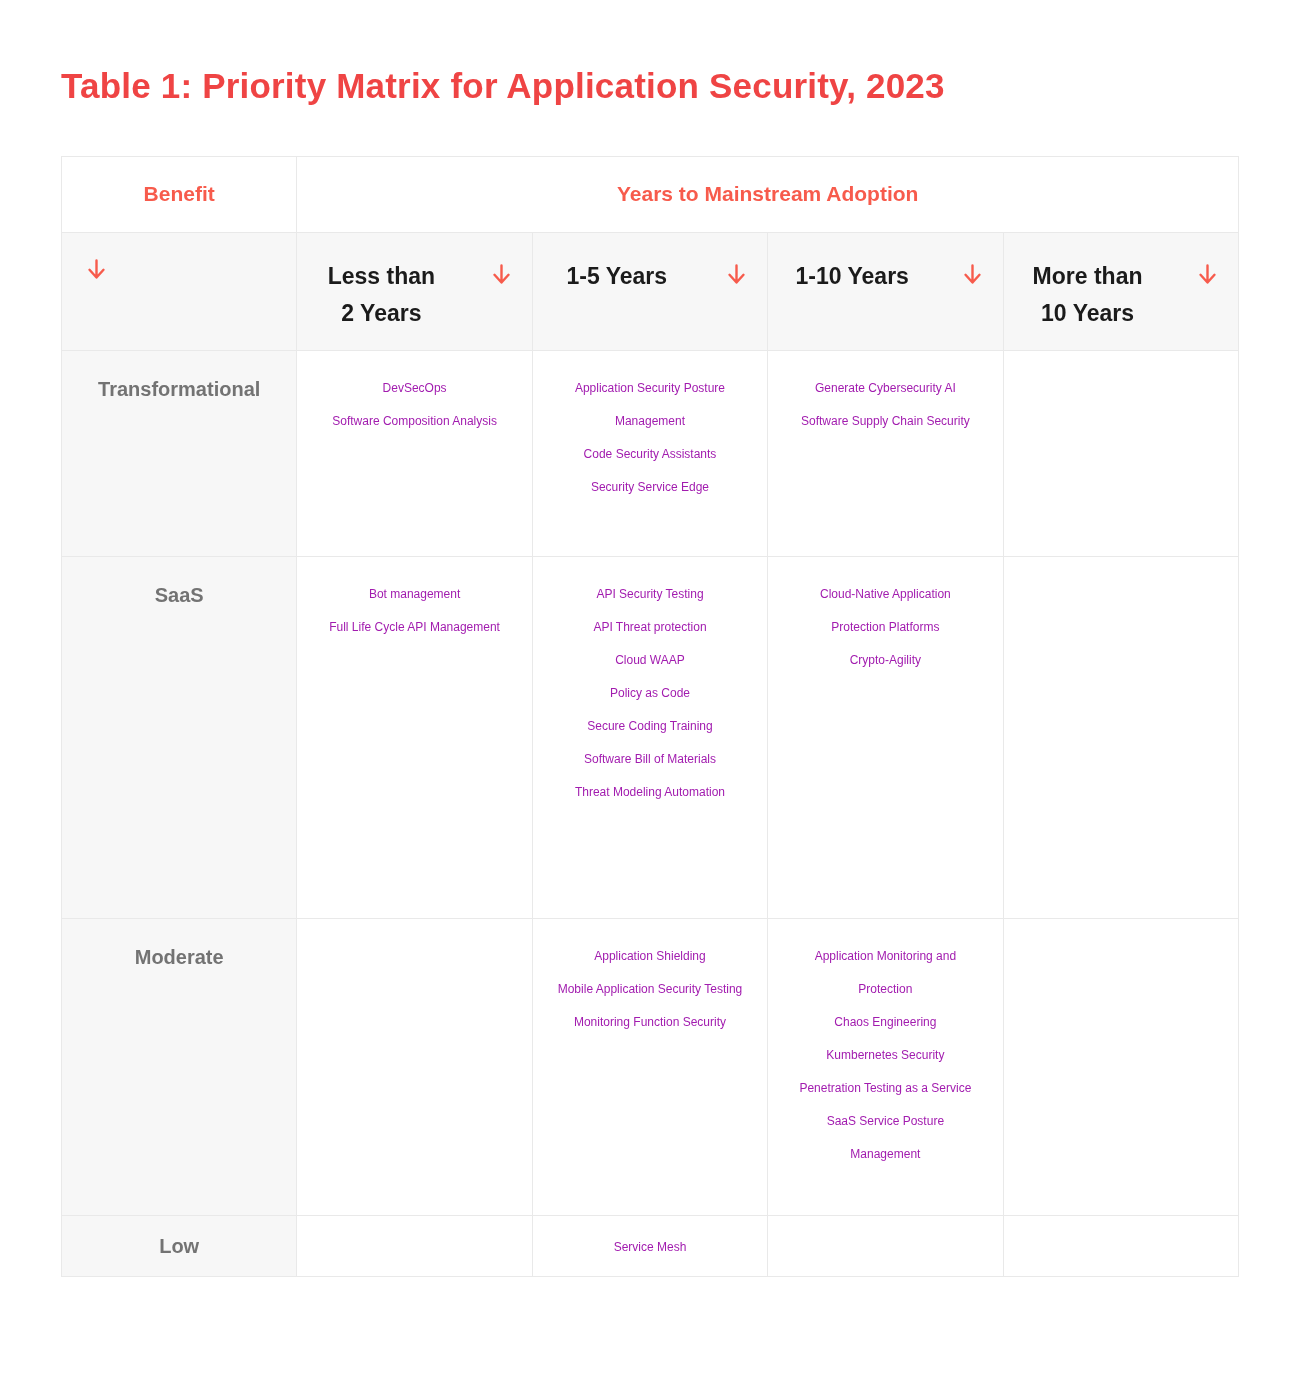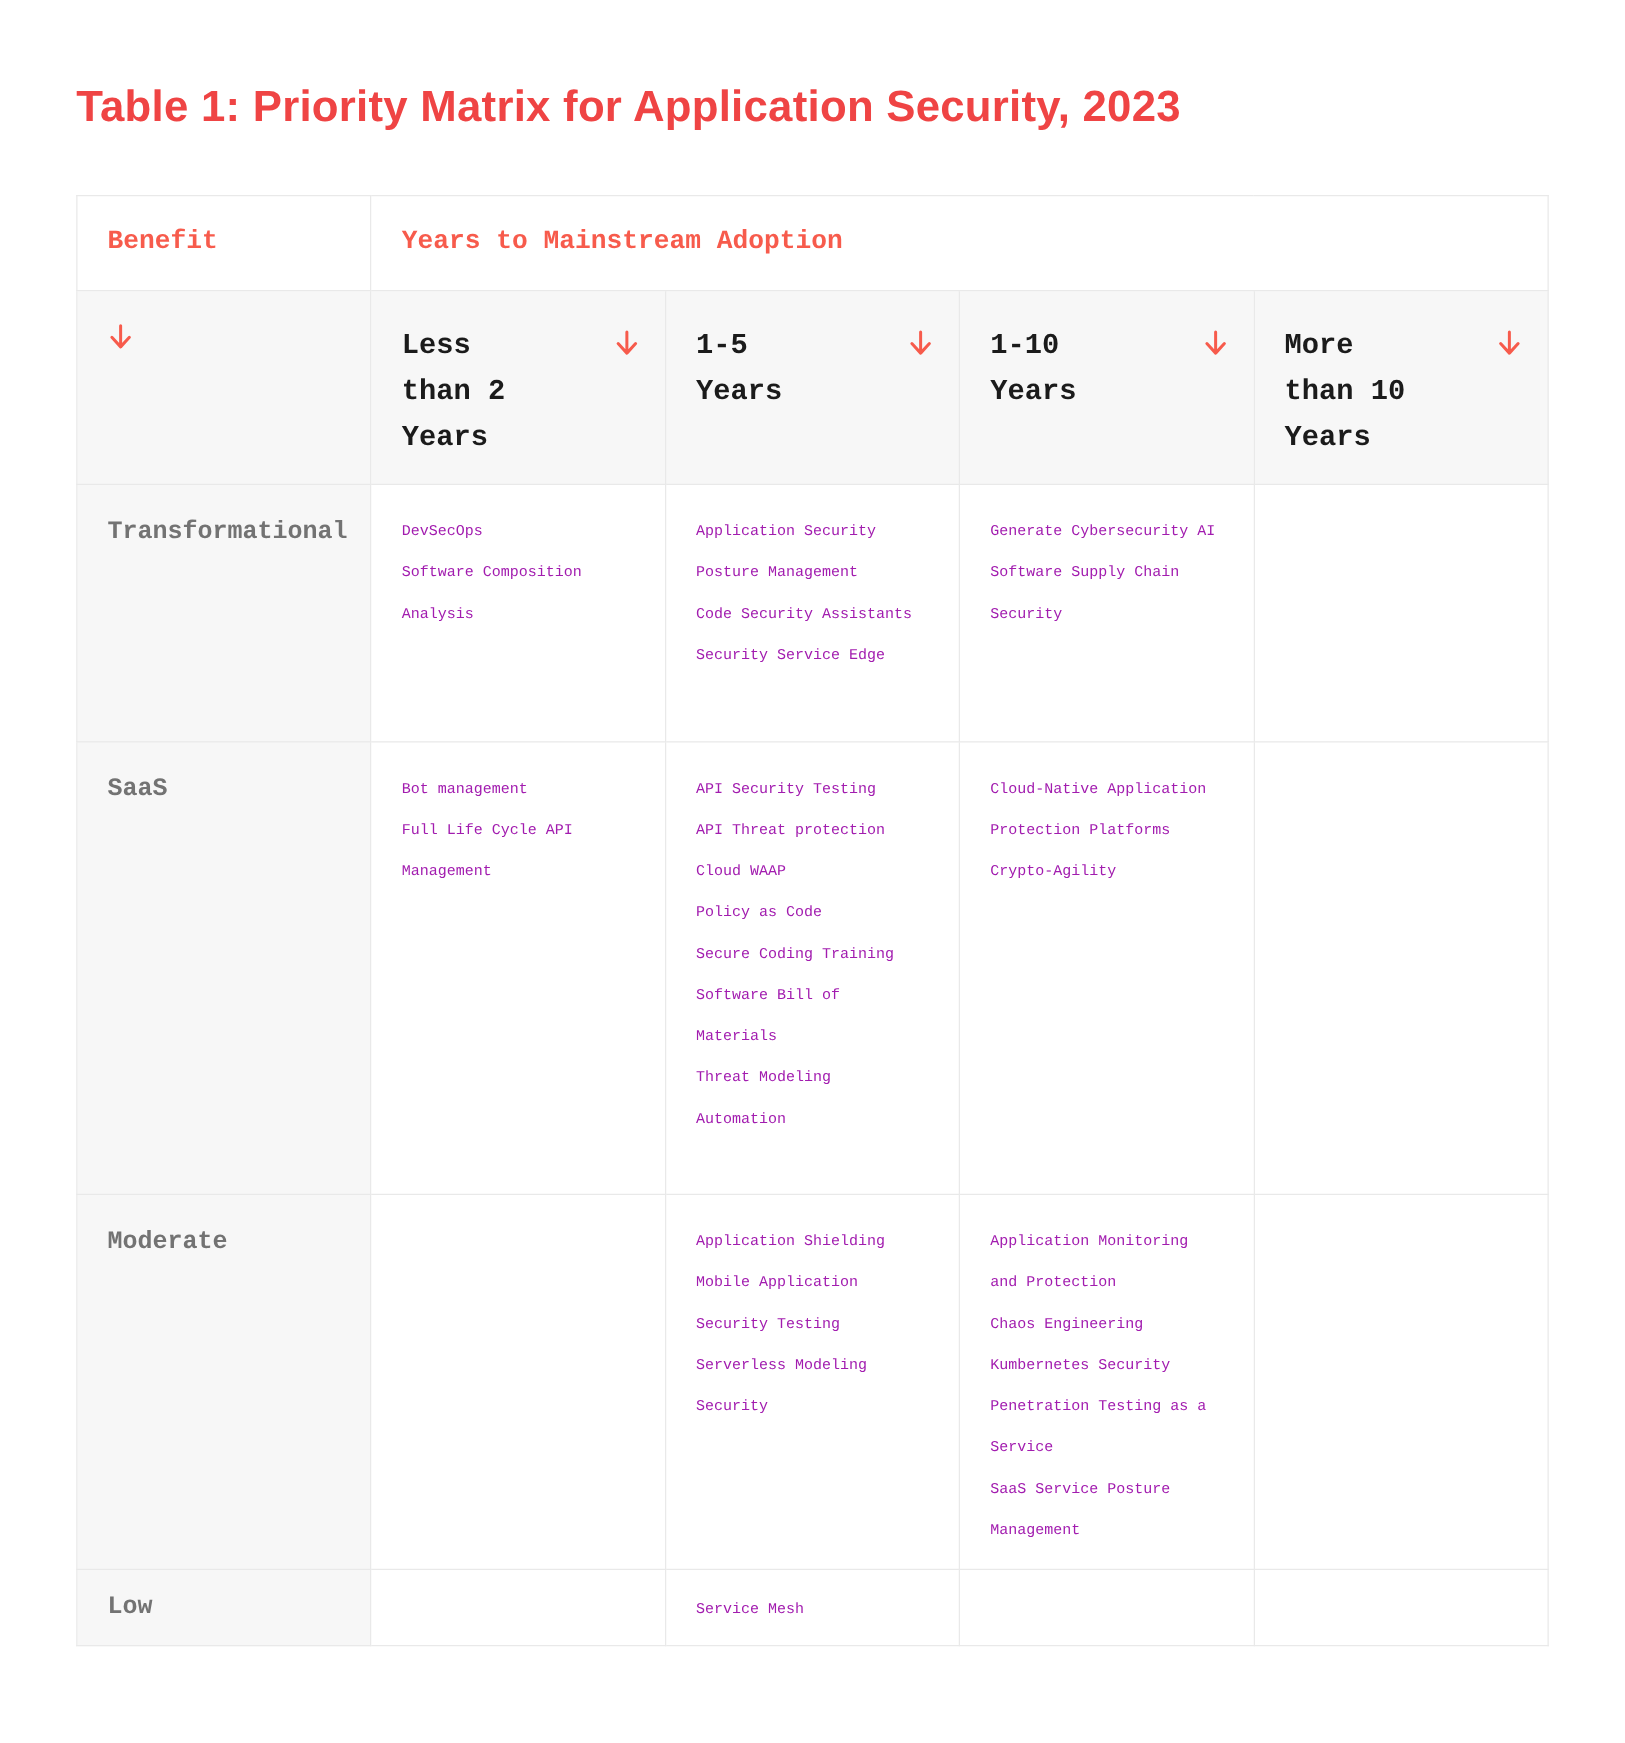--- a/index.html
+++ b/index.html
@@ -29,22 +29,21 @@
   }
 
   table.matrix {
     border-collapse: collapse;
     width: 1178px;
     table-layout: fixed;
   }
   .matrix th, .matrix td {
     border: 1px solid var(--border);
     vertical-align: top;
-    text-align: left;
-    font-family: Liberation Mono, monospace;
+    text-align: center;
   }
 
   tr.group-row { height: 76px; }
   .corner-cell, .group-cell {
     background: #ffffff;
     padding: 25px 24px 20px;
     font-size: 21px;
     font-weight: 700;
     color: var(--accent);
   }
@@ -212,21 +211,21 @@
             <div class="tech-item">Crypto-Agility</div>
           </td>
           <td class="item-cell"></td>
         </tr>
         <tr>
           <th class="benefit-cell">Moderate</th>
           <td class="item-cell"></td>
           <td class="item-cell">
             <div class="tech-item">Application Shielding</div>
             <div class="tech-item">Mobile Application Security Testing</div>
-            <div class="tech-item">Serverless Modeling Security</div>
+            <div class="tech-item">Monitoring Function Security</div>
           </td>
           <td class="item-cell">
             <div class="tech-item">Application Monitoring and Protection</div>
             <div class="tech-item">Chaos Engineering</div>
             <div class="tech-item">Kumbernetes Security</div>
             <div class="tech-item">Penetration Testing as a Service</div>
             <div class="tech-item">SaaS Service Posture Management</div>
           </td>
           <td class="item-cell"></td>
         </tr>

